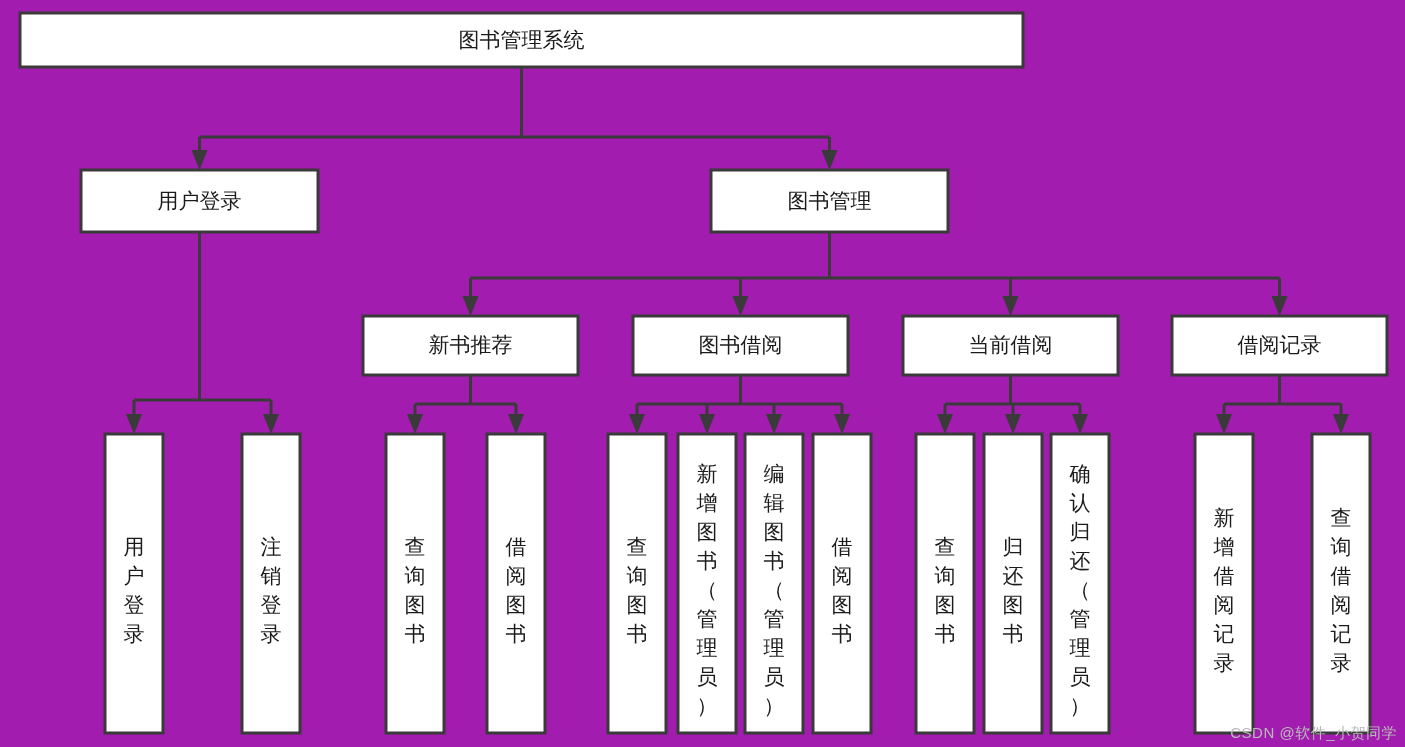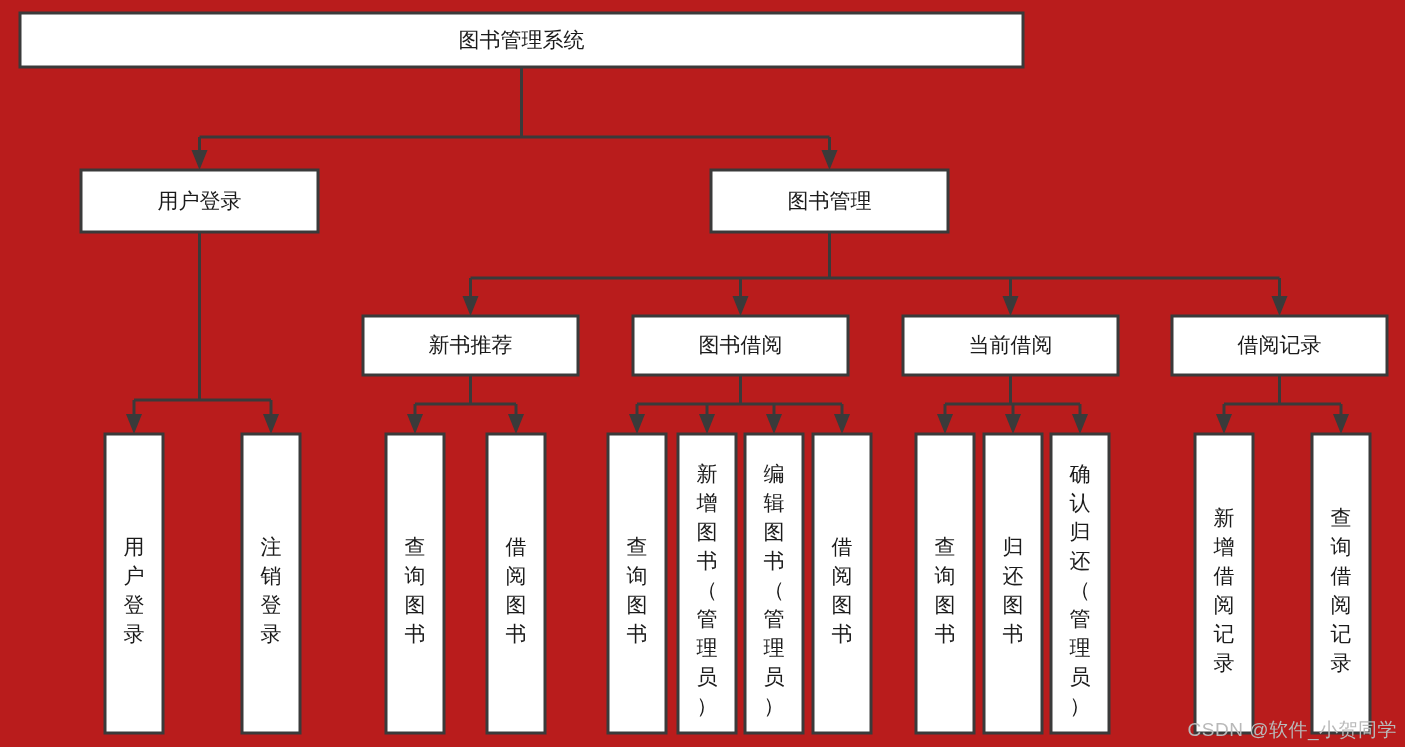--- a/index.html
+++ b/index.html
@@ -10,21 +10,21 @@
   body {
     width: 1405px;
     height: 747px;
     font-family: "Liberation Sans", "DejaVu Sans", sans-serif;
     overflow: hidden;
   }
   #diagram-root {
     position: relative;
     width: 1405px;
     height: 747px;
-    background: #b91c1c;
+    background: #a21caf;
   }
   svg#flow-svg {
     position: absolute;
     left: 0;
     top: 0;
     width: 1405px;
     height: 747px;
   }
   .node-box {
     fill: #ffffff;
@@ -46,21 +46,21 @@
     font-size: 21px;
     fill: #1b1b1b;
     text-anchor: middle;
     dominant-baseline: middle;
   }
   .watermark {
     position: absolute;
     right: 8px;
     bottom: 4px;
     font-family: "Liberation Sans", "DejaVu Sans", sans-serif;
-    font-size: 19px;
+    font-size: 15px;
     color: #b9b9b9;
     letter-spacing: 0.5px;
     user-select: none;
     white-space: nowrap;
   }
 </style>
 </head>
 <body>
 
 <div id="diagram-root">

